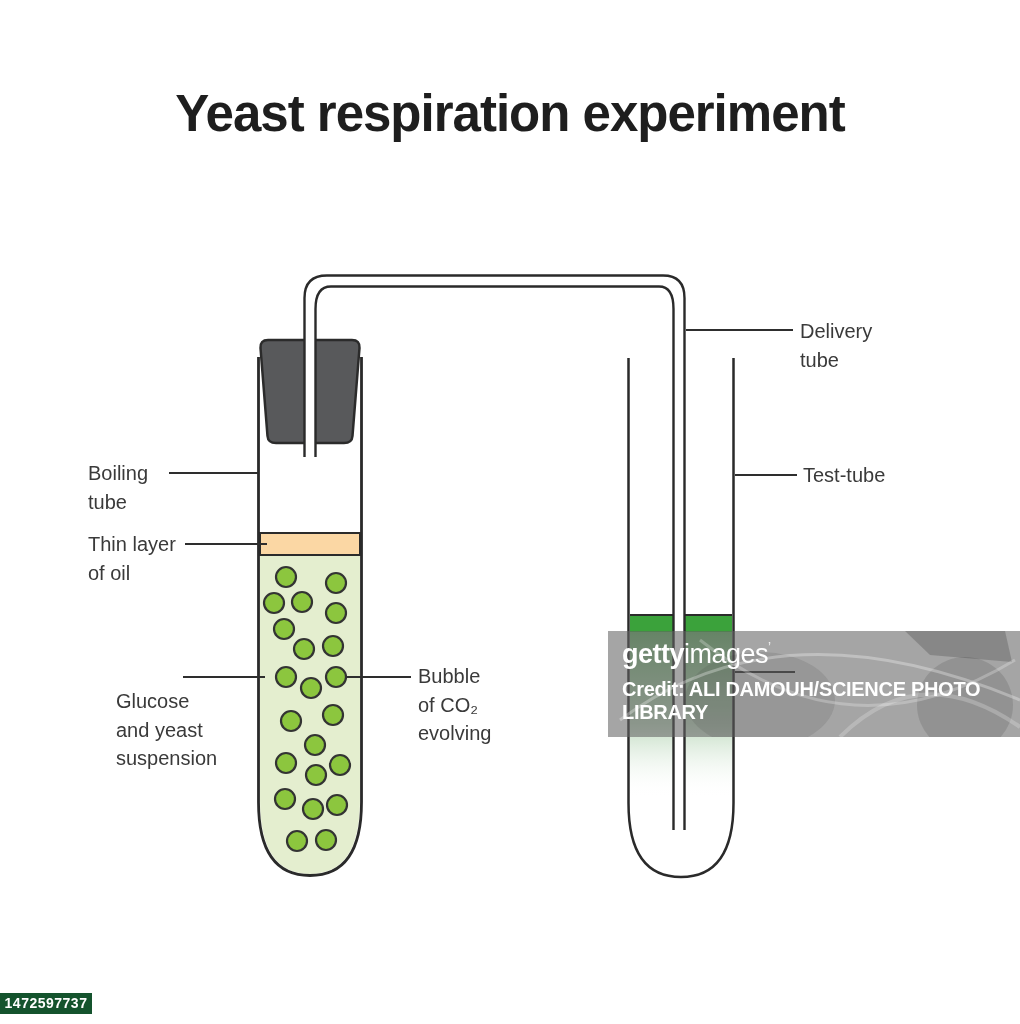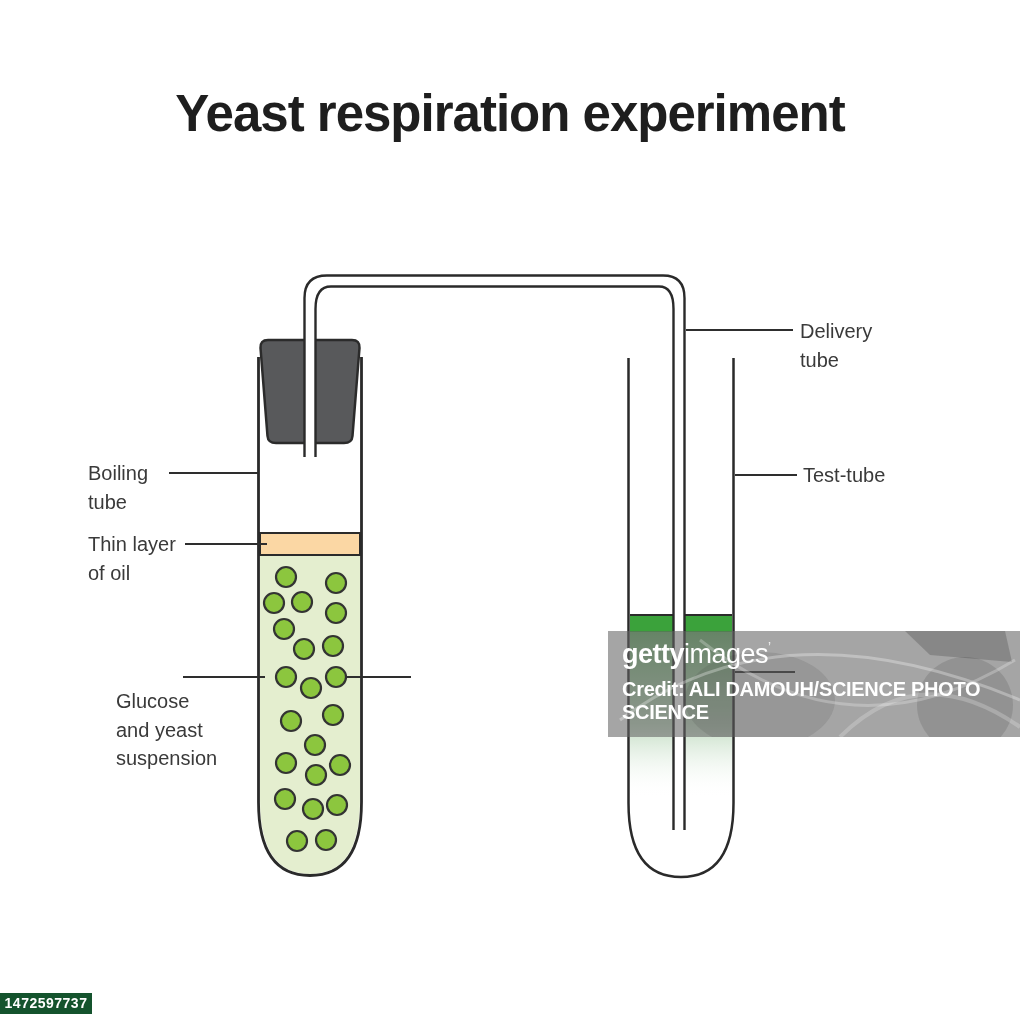--- a/index.html
+++ b/index.html
@@ -124,39 +124,44 @@
   </div>
   <div class="lbl" id="lbl-oil">
     <div>Thin layer</div>
     <div>of oil</div>
   </div>
   <div class="lbl" id="lbl-glucose">
     <div>Glucose</div>
     <div>and yeast</div>
     <div>suspension</div>
   </div>
+  <div class="lbl" id="lbl-bubble">
+    <div>Bubble</div>
+    <div>of CO₂</div>
+    <div>evolving</div>
+  </div>
   <div class="lbl" id="lbl-delivery">
     <div>Delivery</div>
     <div>tube</div>
   </div>
   <div class="lbl" id="lbl-testtube">
     <div>Test-tube</div>
   </div>
 
   <div id="watermark">
     <svg id="wm-swirls" width="412" height="106" viewBox="0 0 412 106">
       <polygon points="297,0 397,0 404,31 322,24" fill="rgba(30,30,30,0.22)"></polygon>
       <circle cx="357" cy="74" r="48" fill="rgba(40,40,40,0.15)"></circle>
       <ellipse cx="152" cy="69" rx="75" ry="48" fill="rgba(50,50,50,0.12)"></ellipse>
       <path d="M12,89 Q172,-31 412,69" fill="none" stroke="rgba(255,255,255,0.30)" stroke-width="3"></path>
       <path d="M92,9 Q242,129 407,29" fill="none" stroke="rgba(255,255,255,0.25)" stroke-width="3"></path>
       <path d="M232,106 Q312,26 412,96" fill="none" stroke="rgba(255,255,255,0.22)" stroke-width="4"></path>
     </svg>
     <div class="wm-logo"><span class="b">getty</span><span>images</span><span class="mark">ʼ</span></div>
     <div class="wm-credit">
       <div>Credit: ALI DAMOUH/SCIENCE PHOTO</div>
-      <div>SCIENCE</div>
+      <div>LIBRARY</div>
     </div>
   </div>
 
   <div id="id-badge">1472597737</div>
 
 </div>
 
 </body></html>

